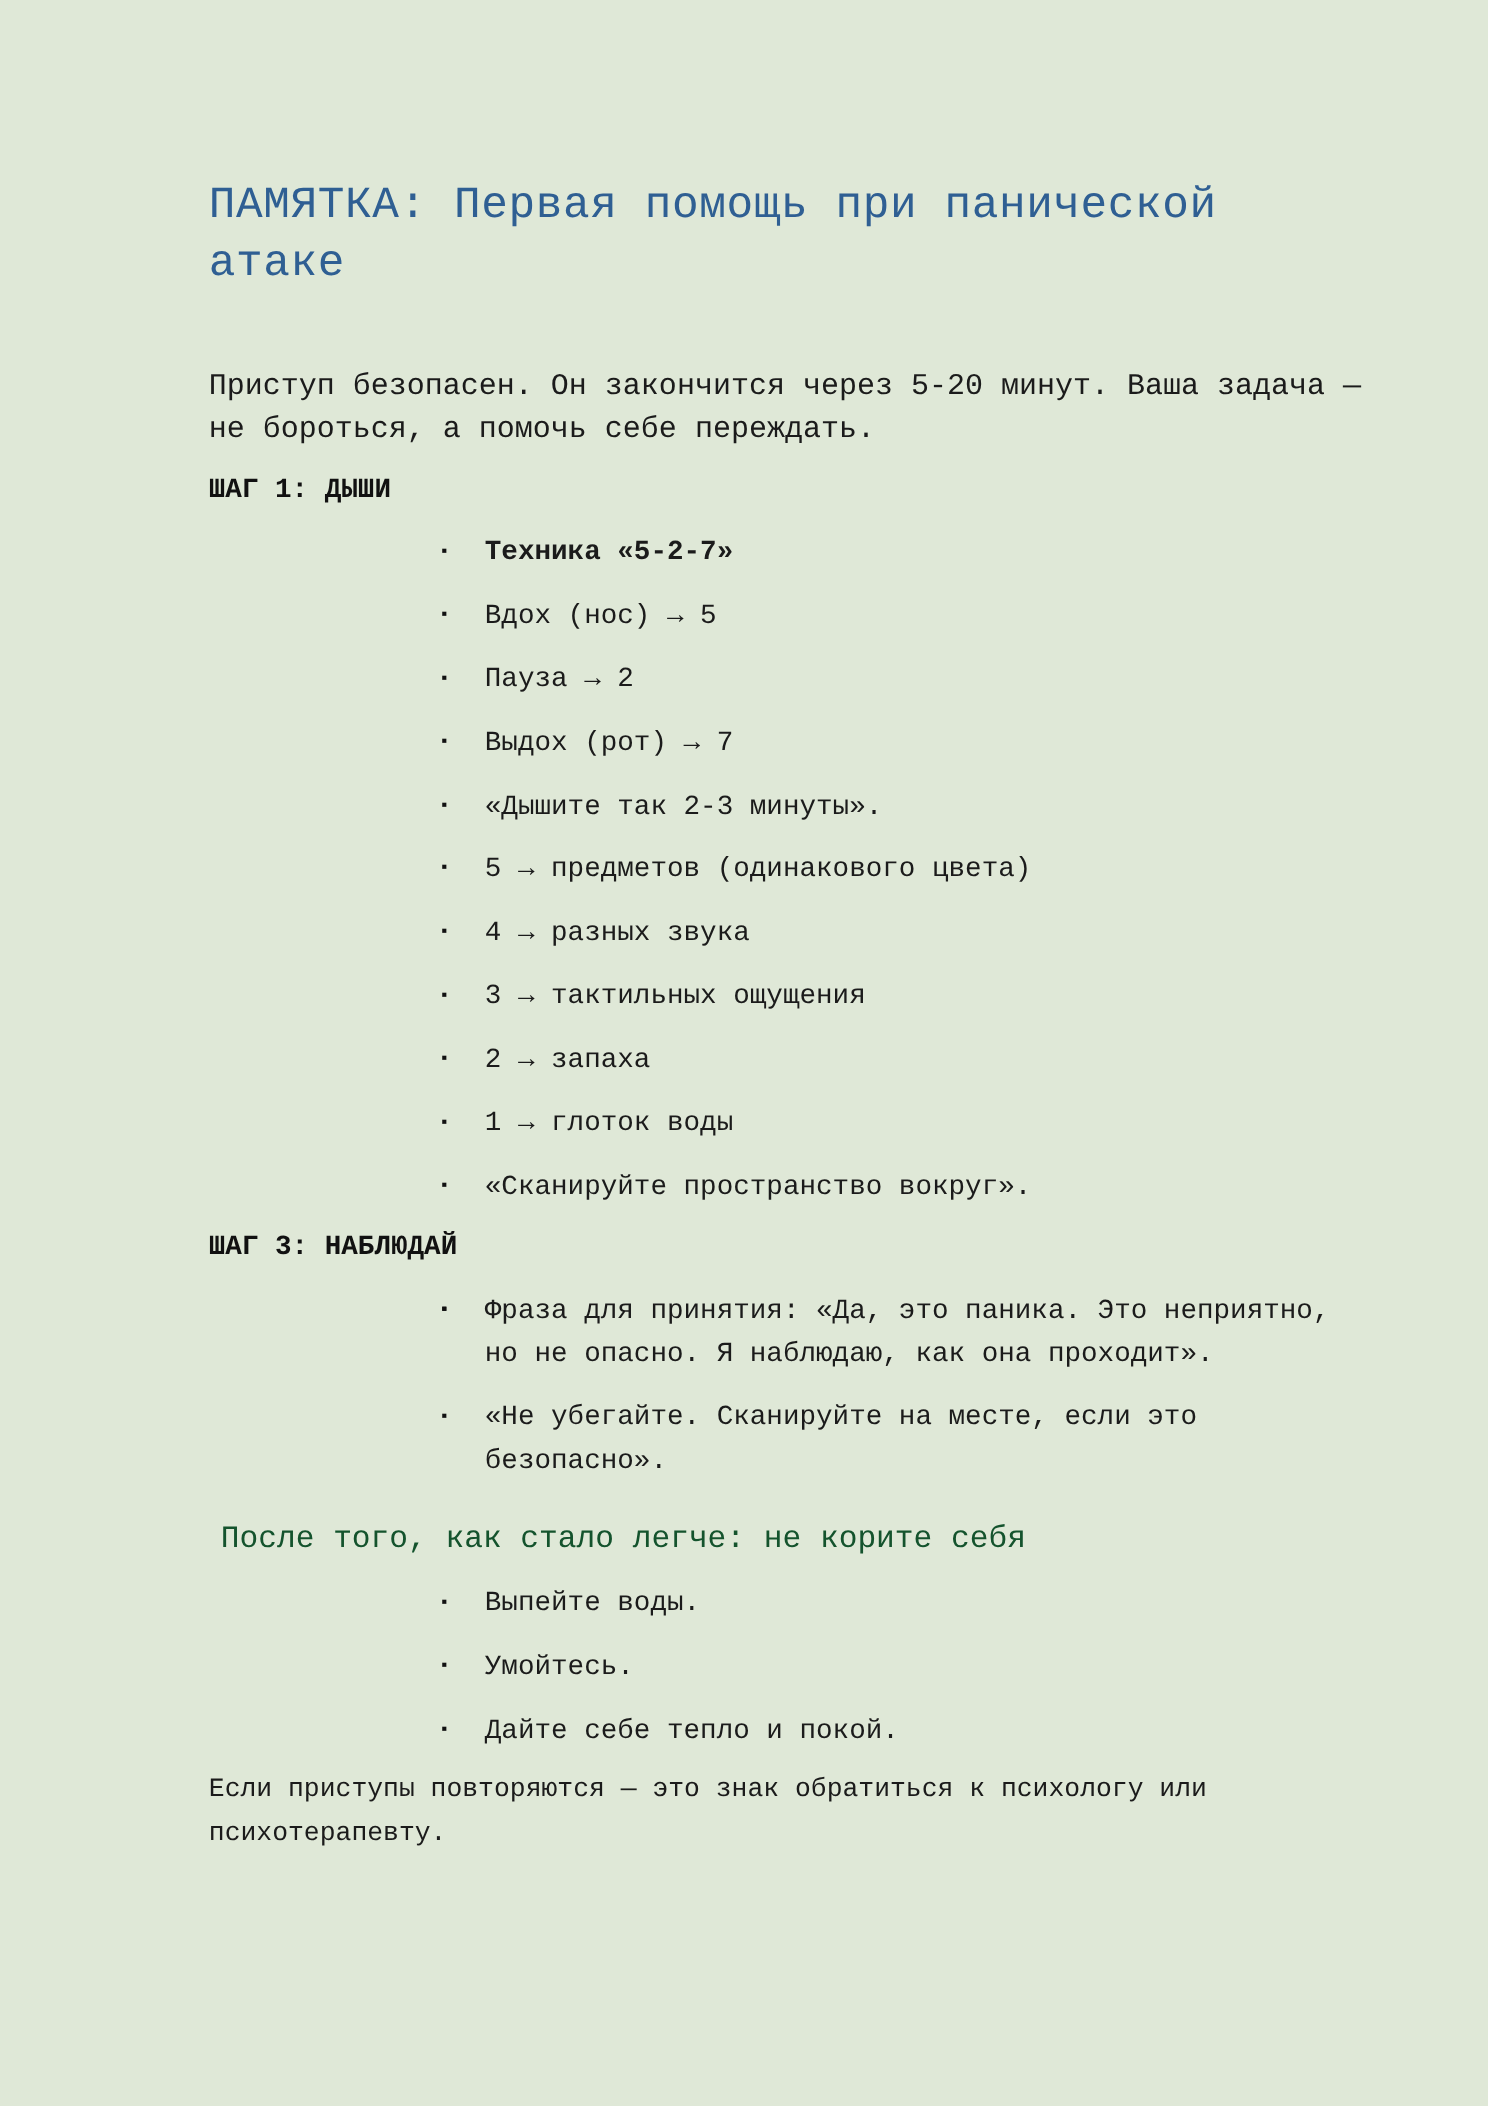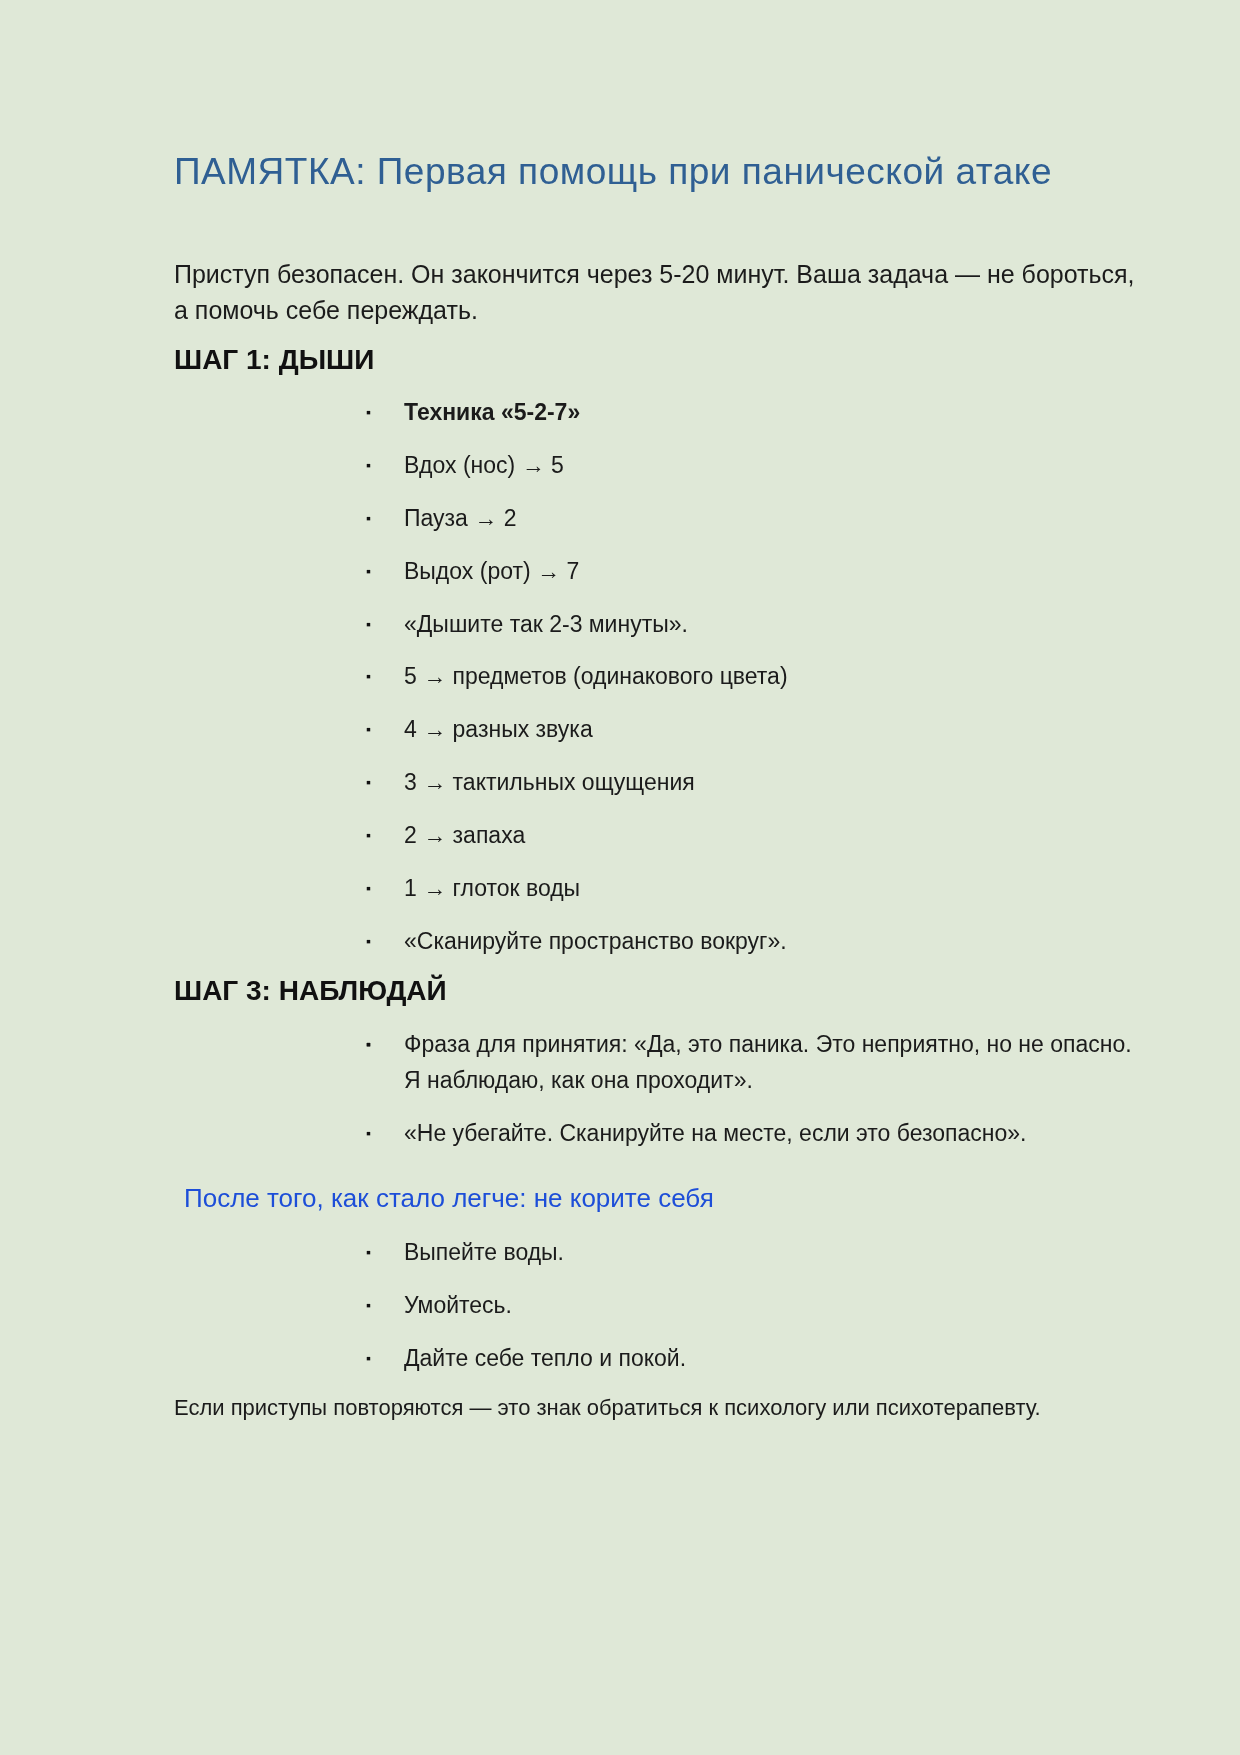--- a/index.html
+++ b/index.html
@@ -3,42 +3,42 @@
 <meta charset="utf-8">
 <style>
   html, body { margin: 0; padding: 0; }
   body { background: #dfe8d7; }
   .page {
     position: relative;
     width: 1240px;
     height: 1755px;
     background: #dfe8d7;
     overflow: hidden;
-    font-family: Liberation Sans, sans-serif;
+    font-family: Liberation Mono, monospace;
     color: #1b1b1b;
   }
   .content {
     padding: 148px 100px 0 174px;
   }
   h1.doc-title {
     margin: 0;
     font-size: 37px;
     line-height: 48px;
     font-weight: 400;
     color: #2f5f93;
     letter-spacing: 0.5px;
   }
   p.intro {
     margin: 60px 0 0 0;
     font-size: 25px;
     line-height: 36px;
   }
   h2.step-heading {
     margin: 14px 0 0 0;
-    font-size: 28px;
+    font-size: 23px;
     line-height: 36px;
     font-weight: 700;
     color: #111;
   }
   ul.bullets {
     list-style: none;
     margin: 16px 0 0 0;
     padding: 0;
   }
   ul.bullets li {
@@ -55,21 +55,21 @@
     font-size: 14px;
     line-height: 36px;
     color: #111;
   }
   .bold { font-weight: 700; }
   h3.aftercare-heading {
     margin: 27px 0 0 0;
     font-size: 26px;
     line-height: 40px;
     font-weight: 400;
-    color: #1d4ed8;
+    color: #14532d;
     text-indent: 10px;
   }
   p.footer-note {
     margin: 14px 0 0 0;
     font-size: 22px;
     line-height: 36px;
   }
   p.social-handle {
     margin: 14px 0 0 0;
     font-size: 23px;

